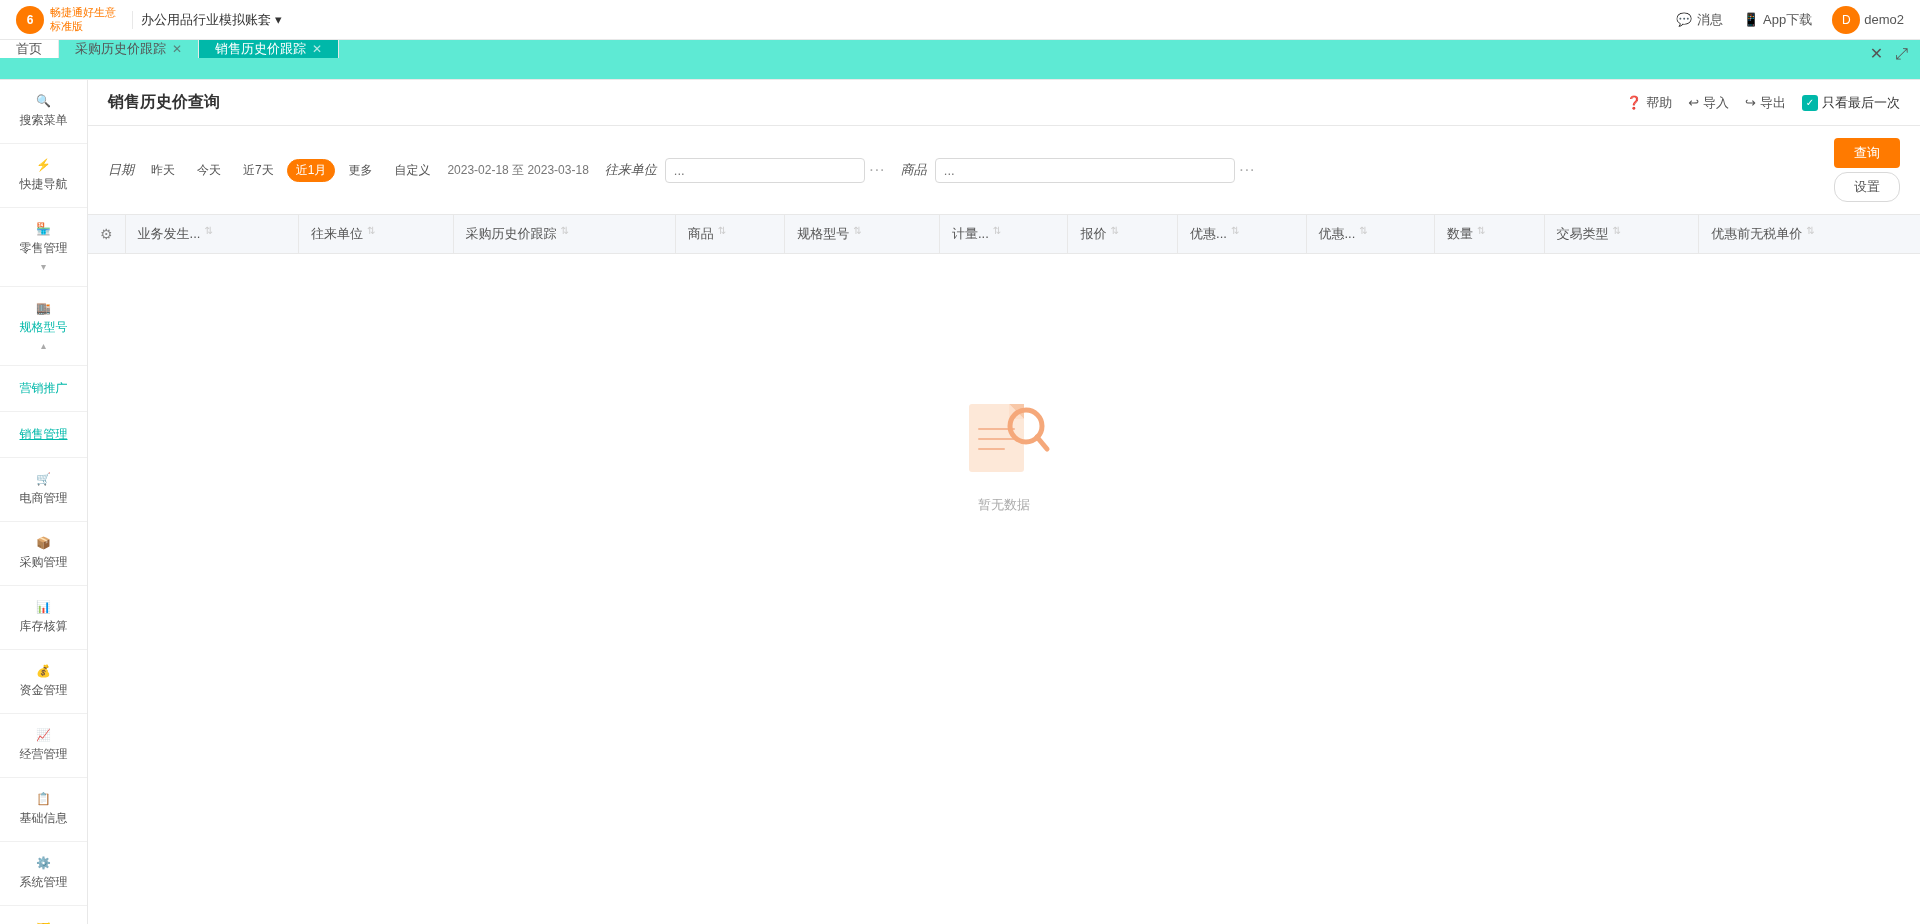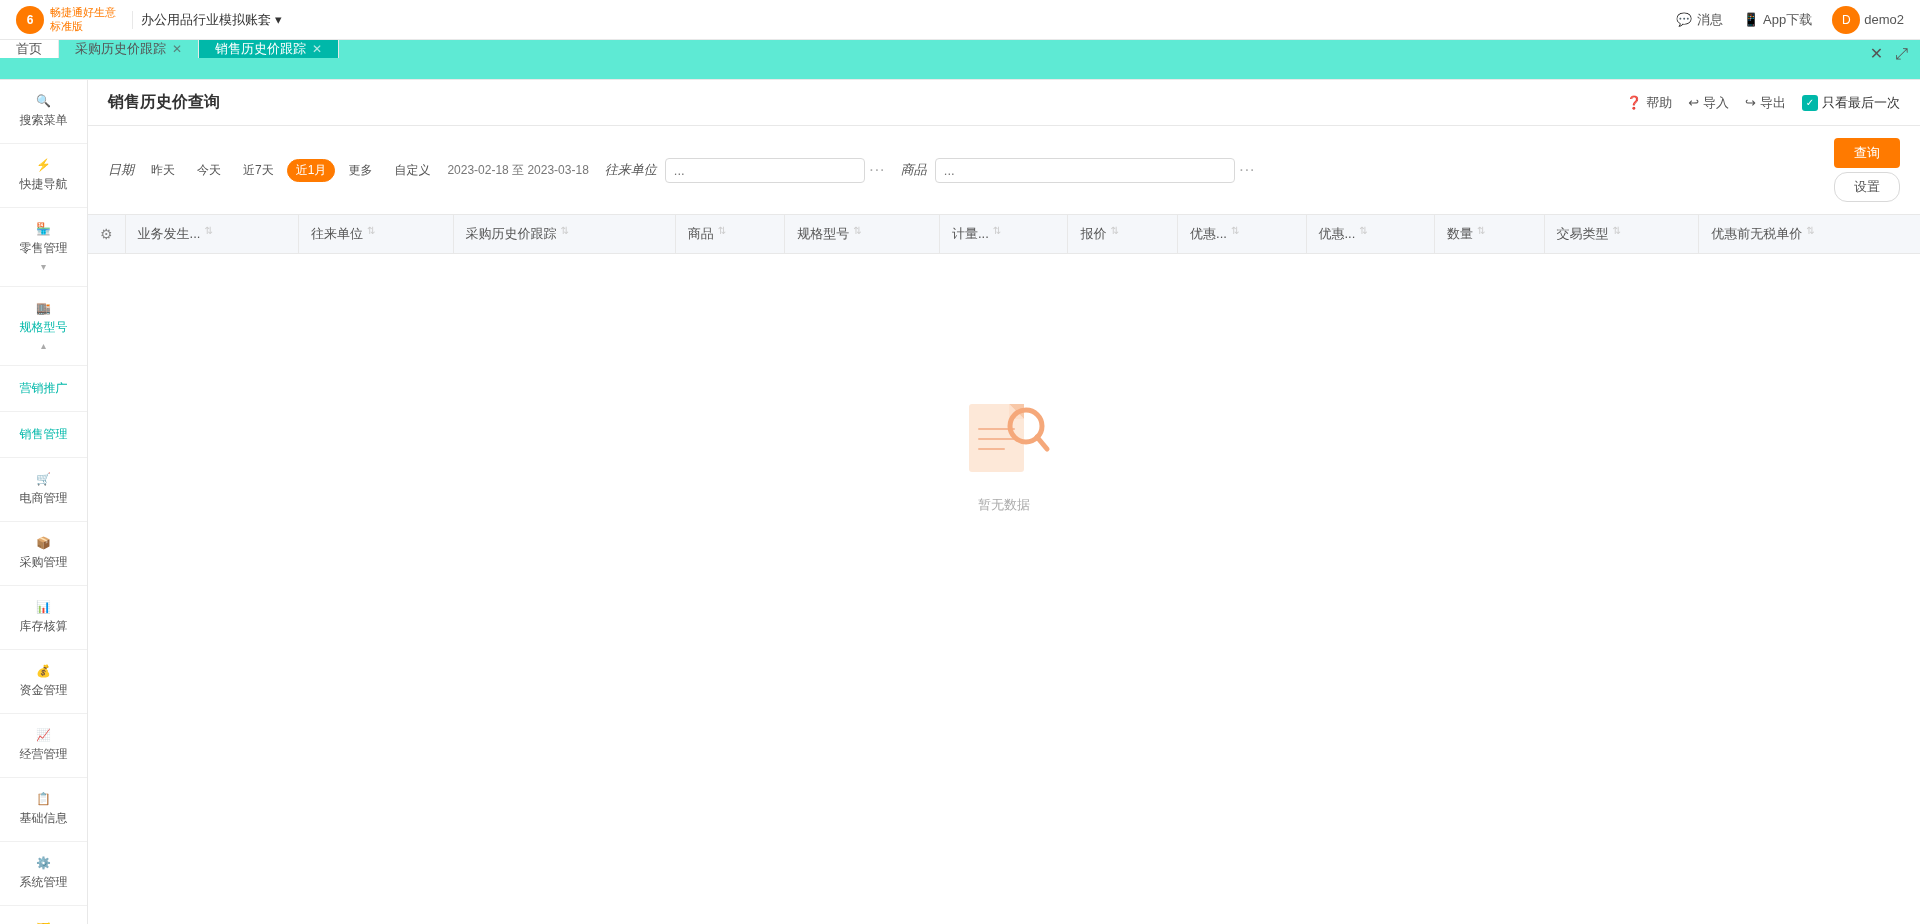--- a/index.html
+++ b/index.html
@@ -143,21 +143,21 @@
       <span class="arrow">▾</span>
     </div>
     <div class="sidebar-item active">
       <span>🏬</span>
       <span class="item-label">规格型号</span>
       <span class="arrow">▴</span>
     </div>
     <div class="sidebar-item" style="padding-left:4px;padding-right:4px;font-size:11px;color:#00b8a9;">
       <span class="item-label">营销推广</span>
     </div>
-    <div class="sidebar-item" style="padding-left:4px;padding-right:4px;font-size:11px;color:#00b8a9;">
+    <div class="sidebar-item" style="padding-left:4px;padding-right:4px;font-size:11px;color:#00b8a9;text-decoration:underline;">
       <span class="item-label">销售管理</span>
     </div>
     <div class="sidebar-item">
       <span>🛒</span>
       <span class="item-label">电商管理</span>
     </div>
     <div class="sidebar-item">
       <span>📦</span>
       <span class="item-label">采购管理</span>
     </div>

